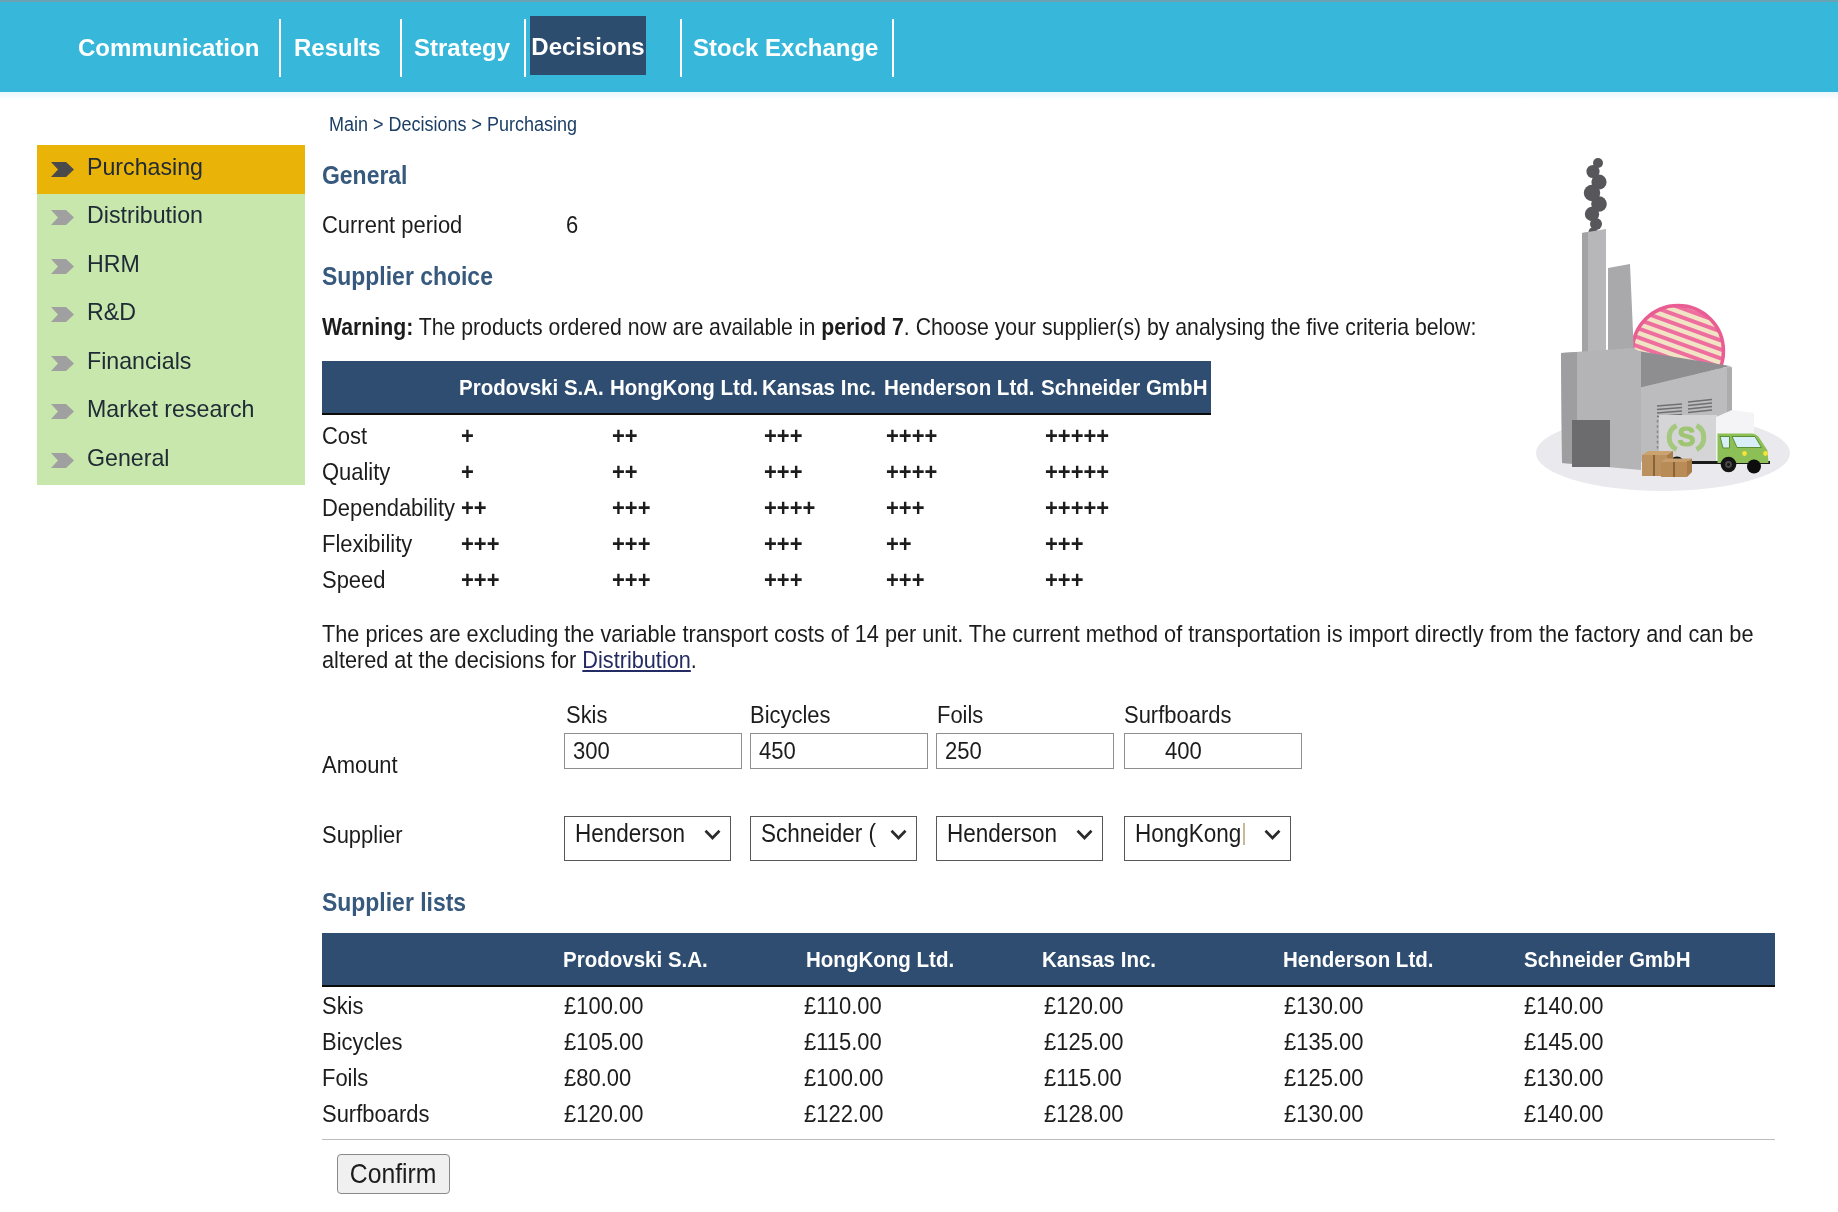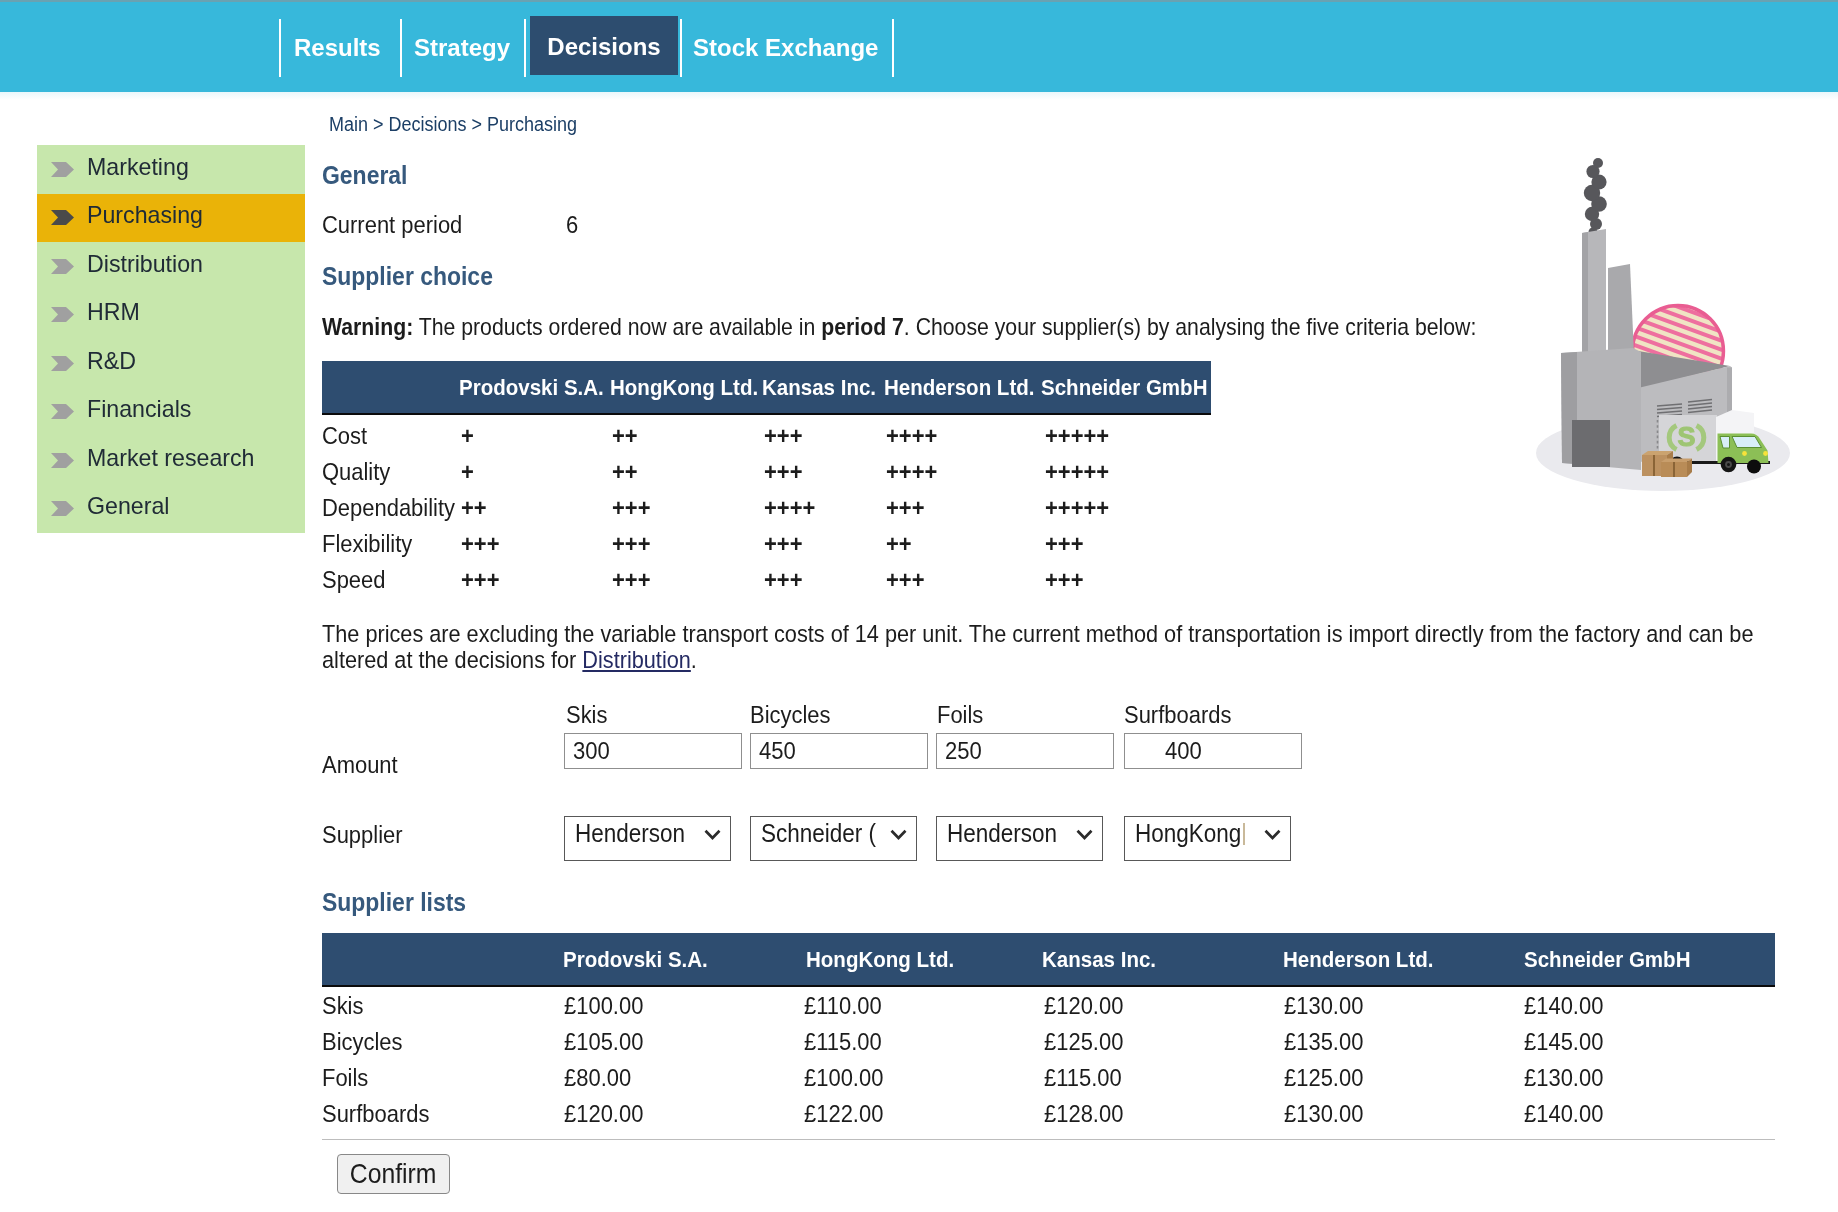--- a/index.html
+++ b/index.html
@@ -4,21 +4,21 @@
 <style>
 * { margin:0; padding:0; box-sizing:border-box; }
 html,body { width:1838px; height:1212px; background:#ffffff; font-family:"Liberation Sans", sans-serif; overflow:hidden; }
 #page { position:relative; width:1838px; height:1212px; background:#fff; }
 
 #topline { position:absolute; left:0; top:0; width:1838px; height:2px; background:#69a2b2; }
 #navbar { position:absolute; left:0; top:2px; width:1838px; height:90px; background:#37b8db; }
 #navglow { position:absolute; left:0; top:92px; width:1838px; height:8px; background:linear-gradient(#e9f7fb, #ffffff); }
 .navitem { position:absolute; top:0; height:90px; line-height:92px; color:#ffffff; font-size:24px; font-weight:bold; white-space:nowrap; }
 .navsep { position:absolute; top:17px; width:2px; height:58px; background:#ffffff; }
-#decbox { position:absolute; left:530px; top:16px; width:148px; height:59px; background:#2d4d6f; color:#fff; font-size:24px; font-weight:bold; text-align:center; line-height:61px; }
+#decbox { position:absolute; left:530px; top:16px; width:116px; height:59px; background:#2d4d6f; color:#fff; font-size:24px; font-weight:bold; text-align:center; line-height:61px; }
 
 #sidebar { position:absolute; left:37px; top:145px; width:268px; }
 .sideitem { position:relative; height:48.5px; background:#c7e7ac; display:flex; align-items:center; }
 .sideitem.active { background:#eab308; }
 .sideitem svg { margin-left:14px; }
 .sideitem span { display:inline-block; margin-left:13px; font-size:23.2px; color:#202b36; position:relative; top:-2px; }
 
 .bc { position:absolute; left:329px; top:113px; font-size:20px; color:#1c3f66; transform:scaleX(0.9); transform-origin:0 0; }
 h2 { position:absolute; font-size:25.5px; font-weight:bold; color:#36597d; white-space:nowrap; transform:scaleX(0.9); transform-origin:0 0; }
 .txt { position:absolute; font-size:24.4px; color:#1c1c1c; white-space:nowrap; transform:scaleX(0.9); transform-origin:0 0; }
@@ -39,39 +39,34 @@
 #t2bottom { position:absolute; left:322px; top:1139px; width:1453px; height:1px; background:#bdbdbd; }
 #confirm { position:absolute; left:321px; top:1154px; width:113px; height:40px; background:#f0f0f0; border:1px solid #888888; border-radius:4px; font-size:27.5px; color:#1c1c1c; text-align:center; line-height:38px;margin-left:16px; }
 #confirm span { display:inline-block; transform:scaleX(0.9); }
 a.dist { color:#242a63; text-decoration:underline; }
 </style>
 </head>
 <body>
 <div id="page">
   <div id="topline"></div>
   <div id="navbar">
+    <div class="navitem" style="left:78px;">Communication</div>
     <div class="navitem" style="left:294px;">Results</div>
     <div class="navitem" style="left:414px;">Strategy</div>
     <div class="navitem" style="left:693px;">Stock Exchange</div>
     <div class="navsep" style="left:279px;"></div>
     <div class="navsep" style="left:400px;"></div>
     <div class="navsep" style="left:524px;"></div>
     <div class="navsep" style="left:680px;"></div>
     <div class="navsep" style="left:892px;"></div>
   </div>
   <div id="decbox">Decisions</div>
   <div id="navglow"></div>
 
   <div id="sidebar">
-    <div class="sideitem">
-        <svg width="23" height="15">
-          <polygon points="0,0 15,0 23,7.5 15,15 0,15 7,7.5" fill="#a0a0a0"></polygon>
-        </svg>
-        <span>Marketing</span>
-      </div>
     <div class="sideitem active">
         <svg width="23" height="15">
           <polygon points="0,0 15,0 23,7.5 15,15 0,15 7,7.5" fill="#4a4a4a"></polygon>
         </svg>
         <span>Purchasing</span>
       </div>
     <div class="sideitem">
         <svg width="23" height="15">
           <polygon points="0,0 15,0 23,7.5 15,15 0,15 7,7.5" fill="#a0a0a0"></polygon>
         </svg>

